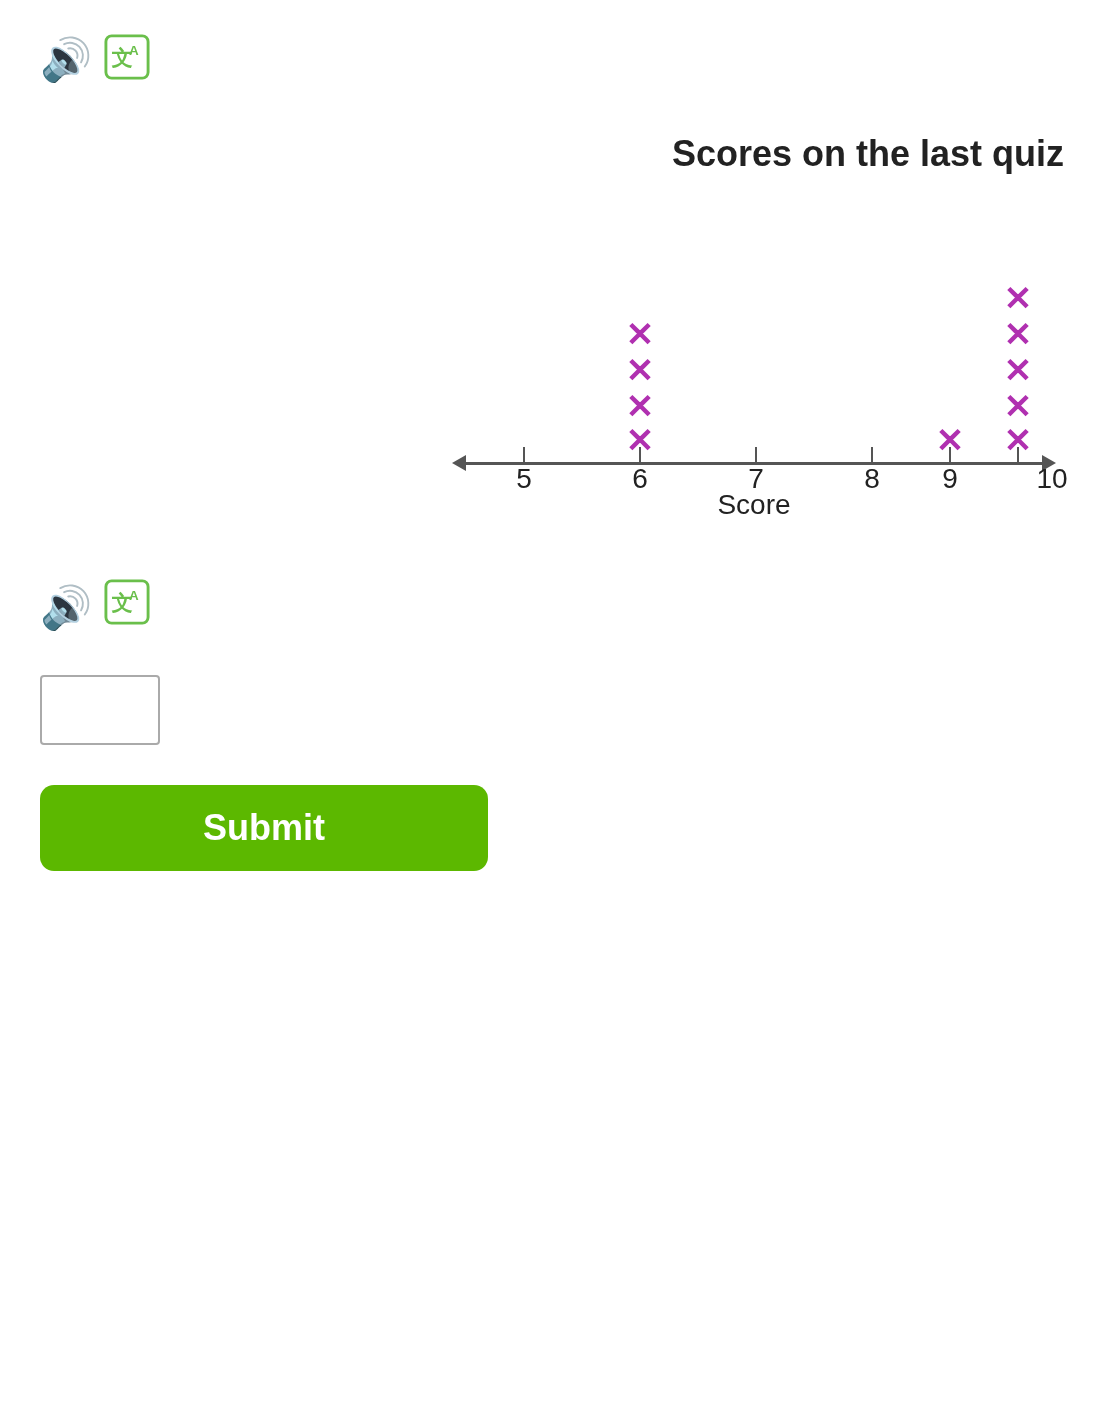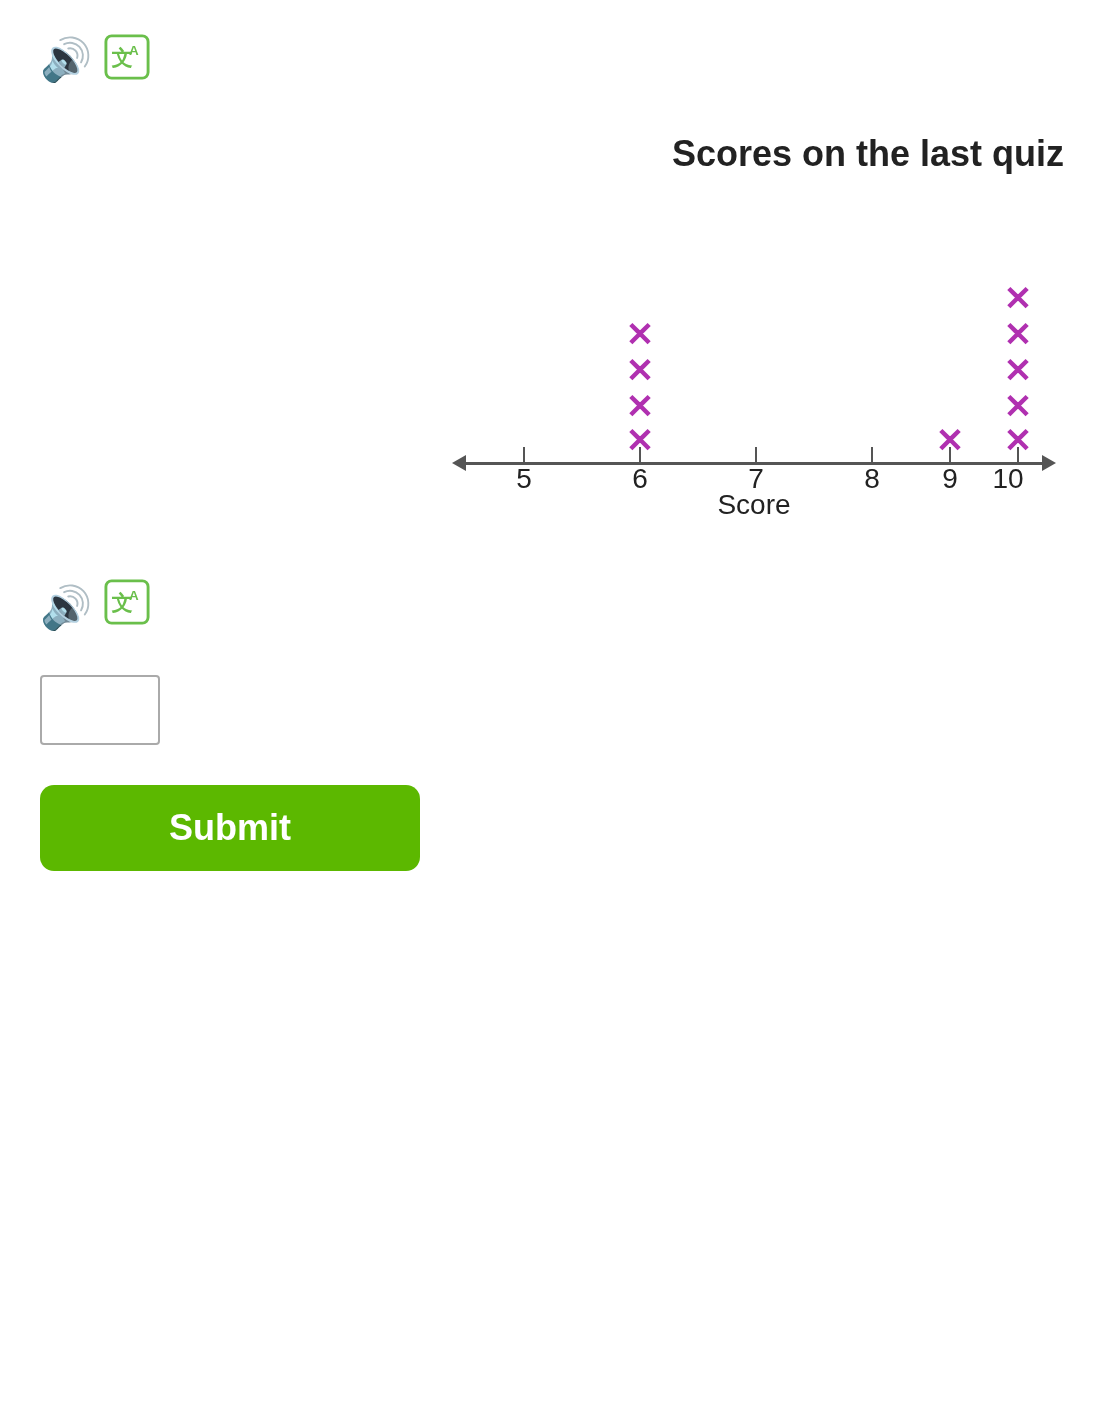--- a/index.html
+++ b/index.html
@@ -155,21 +155,21 @@
 
     
     .submit-btn {
       background: #5cb800;
       color: #ffffff;
       border: none;
       border-radius: 14px;
       font-size: 36px;
       font-weight: 600;
       padding: 22px 0;
-      width: 380px;
+      width: 448px;
       cursor: pointer;
       display: block;
     }
   </style>
 </head>
 <body>
 
 <div class="question-header">
   <span class="speaker-icon">🔊</span>
 
@@ -194,21 +194,21 @@
     <div class="tick" style="left:312px;"></div>
     <div class="tick" style="left:428px;"></div>
     <div class="tick" style="left:506px;"></div>
     <div class="tick" style="left:574px;"></div>
 
     <div class="tick-label" style="left:80px;">5</div>
     <div class="tick-label" style="left:196px;">6</div>
     <div class="tick-label" style="left:312px;">7</div>
     <div class="tick-label" style="left:428px;">8</div>
     <div class="tick-label" style="left:506px;">9</div>
-    <div class="tick-label" style="left:564px;">10</div>
+    <div class="tick-label" style="left:608px;">10</div>
 
     <div class="axis-label">Score</div>
 
     <div class="x-mark" style="left:196px; top:112px;">✕</div>
     <div class="x-mark" style="left:196px; top:148px;">✕</div>
     <div class="x-mark" style="left:196px; top:184px;">✕</div>
     <div class="x-mark" style="left:196px; top:218px;">✕</div>
 
     <div class="x-mark" style="left:506px; top:218px;">✕</div>
 

